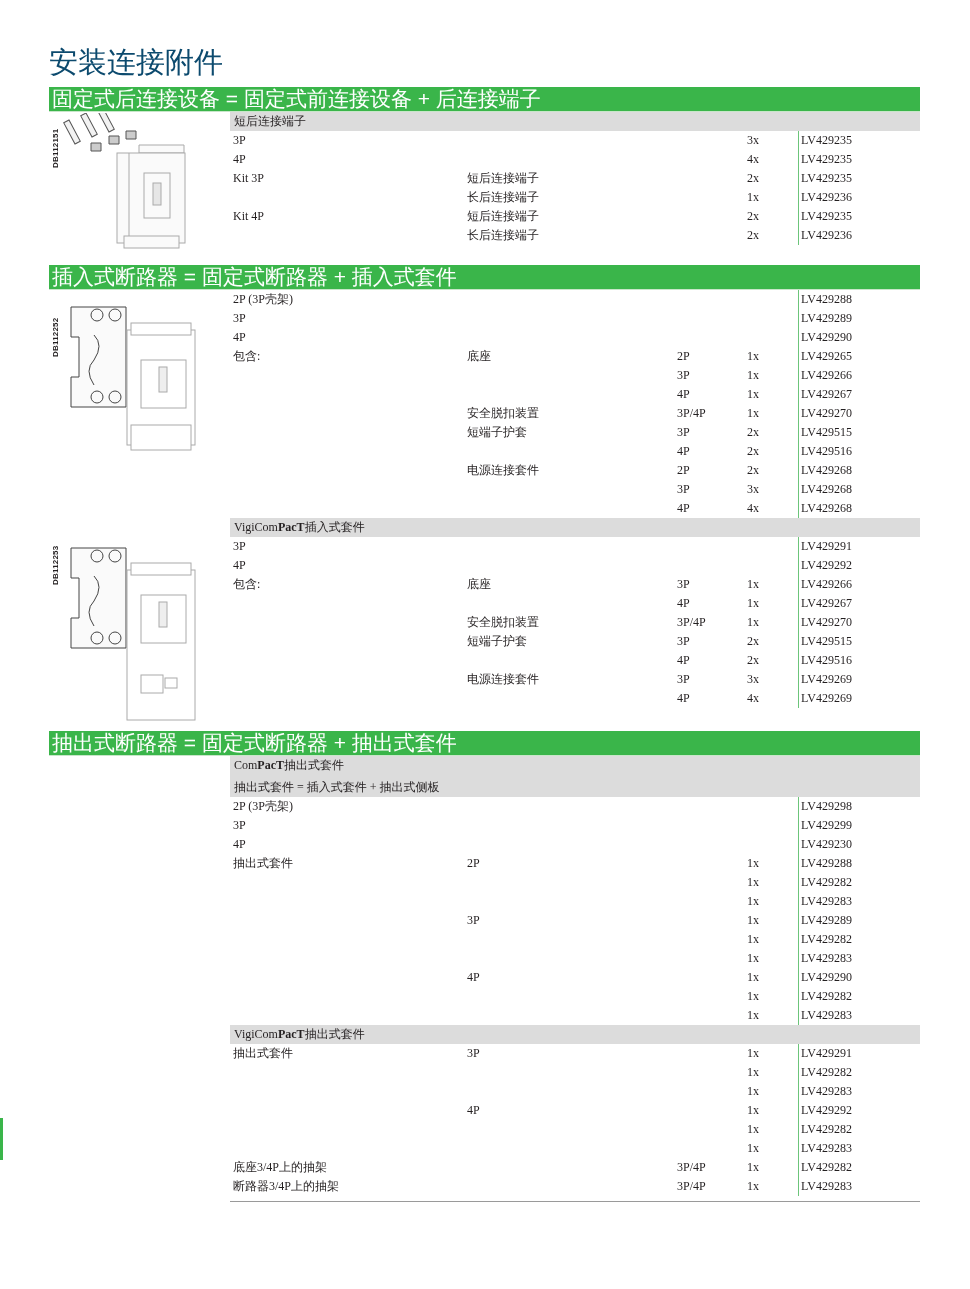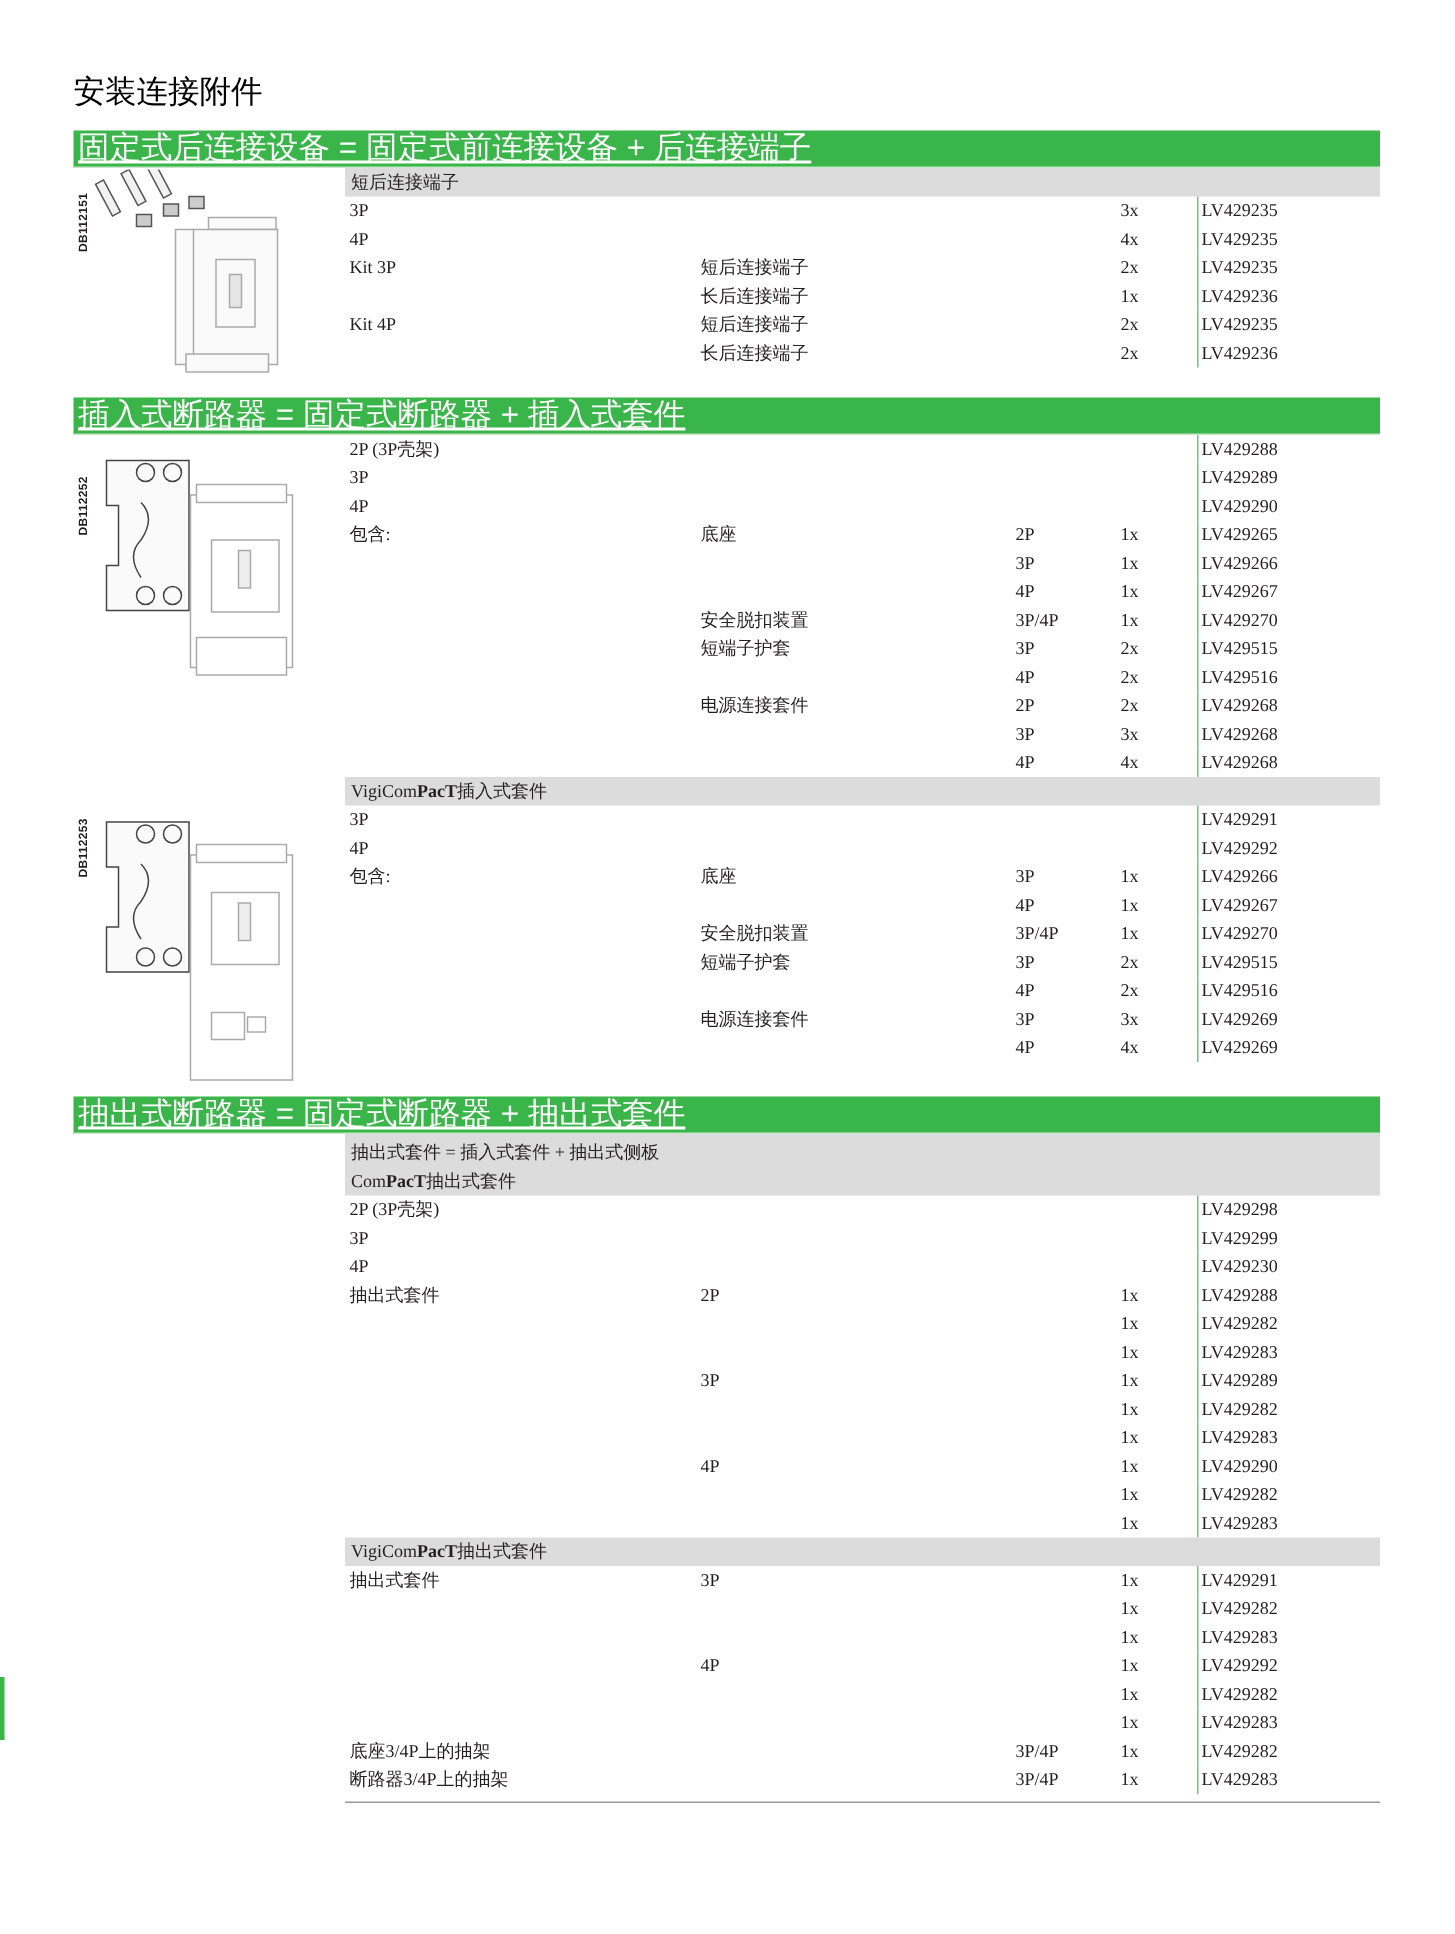--- a/index.html
+++ b/index.html
@@ -1,22 +1,22 @@
 <!DOCTYPE html>
 <html><head>
 <meta charset="utf-8">
 <style>
   html, body { margin:0; padding:0; background:#ffffff; }
   body { width:970px; height:1289px; position:relative; overflow:hidden;
          font-family:"Liberation Sans","DejaVu Sans",sans-serif; color:#231f20; }
-  .page-title { position:absolute; left:49px; top:44px; font-size:21px; font-weight:normal;
-                letter-spacing:0px; color:#000000; line-height:36px; }
+  .page-title { position:absolute; left:49px; top:44px; font-size:29px; font-weight:normal;
+                letter-spacing:0px; color:#0c4a6e; line-height:36px; }
   .section { position:absolute; left:49px; width:871px; }
   .section-bar { background:#3ab54a; color:#ffffff; font-size:21px; line-height:24px; height:24px;
-                 padding-left:3px; white-space:nowrap; border-bottom:1px solid #c8e6c9;text-decoration:underline; }
+                 padding-left:3px; white-space:nowrap; border-bottom:1px solid #c8e6c9; }
   .fig { position:absolute; left:0; }
   .fig-code { position:absolute; left:0; font-size:8px; font-weight:bold; color:#231f20;
               transform-origin:left top; transform:rotate(-90deg); white-space:nowrap; letter-spacing:0.2px; }
   .table { position:absolute; left:181px; width:690px;font-family:Liberation Serif, serif; }
   .row { position:relative; height:19px; font-size:12px; line-height:19px; white-space:nowrap; }
   .row.hdr { background:#dcdcdc; }
   .row.hdr span.t { position:absolute; left:4px; font-size:12px; }
   .row .c1 { position:absolute; left:3px; }
   .row .c2 { position:absolute; left:237px; }
   .row .c3 { position:absolute; left:447px; }
@@ -275,26 +275,26 @@
         <span class="c4">4x</span>
         <span class="div"></span>
         <span class="c5">LV429269</span>
       </div>
   </div>
 </div>
 
 <div class="section" style="top:731px;height:475px;">
   <div class="section-bar">抽出式断路器 = 固定式断路器 + 抽出式套件</div>
   <div class="table" style="top:25px;">
+    <div class="row hdr">
+        <span class="t"><span>Com</span><b>PacT</b><span>抽出式套件</span></span>
+      </div>
     <div class="row hdr" style="height:22px;line-height:24px;">
         <span class="t">抽出式套件 = 插入式套件 + 抽出式侧板</span>
       </div>
-    <div class="row hdr">
-        <span class="t"><span>Com</span><b>PacT</b><span>抽出式套件</span></span>
-      </div>
     <div class="row">
         <span class="c1">2P (3P壳架)</span>
         <span class="div"></span>
         <span class="c5">LV429298</span>
       </div>
     <div class="row">
         <span class="c1">3P</span>
         <span class="div"></span>
         <span class="c5">LV429299</span>
       </div>

